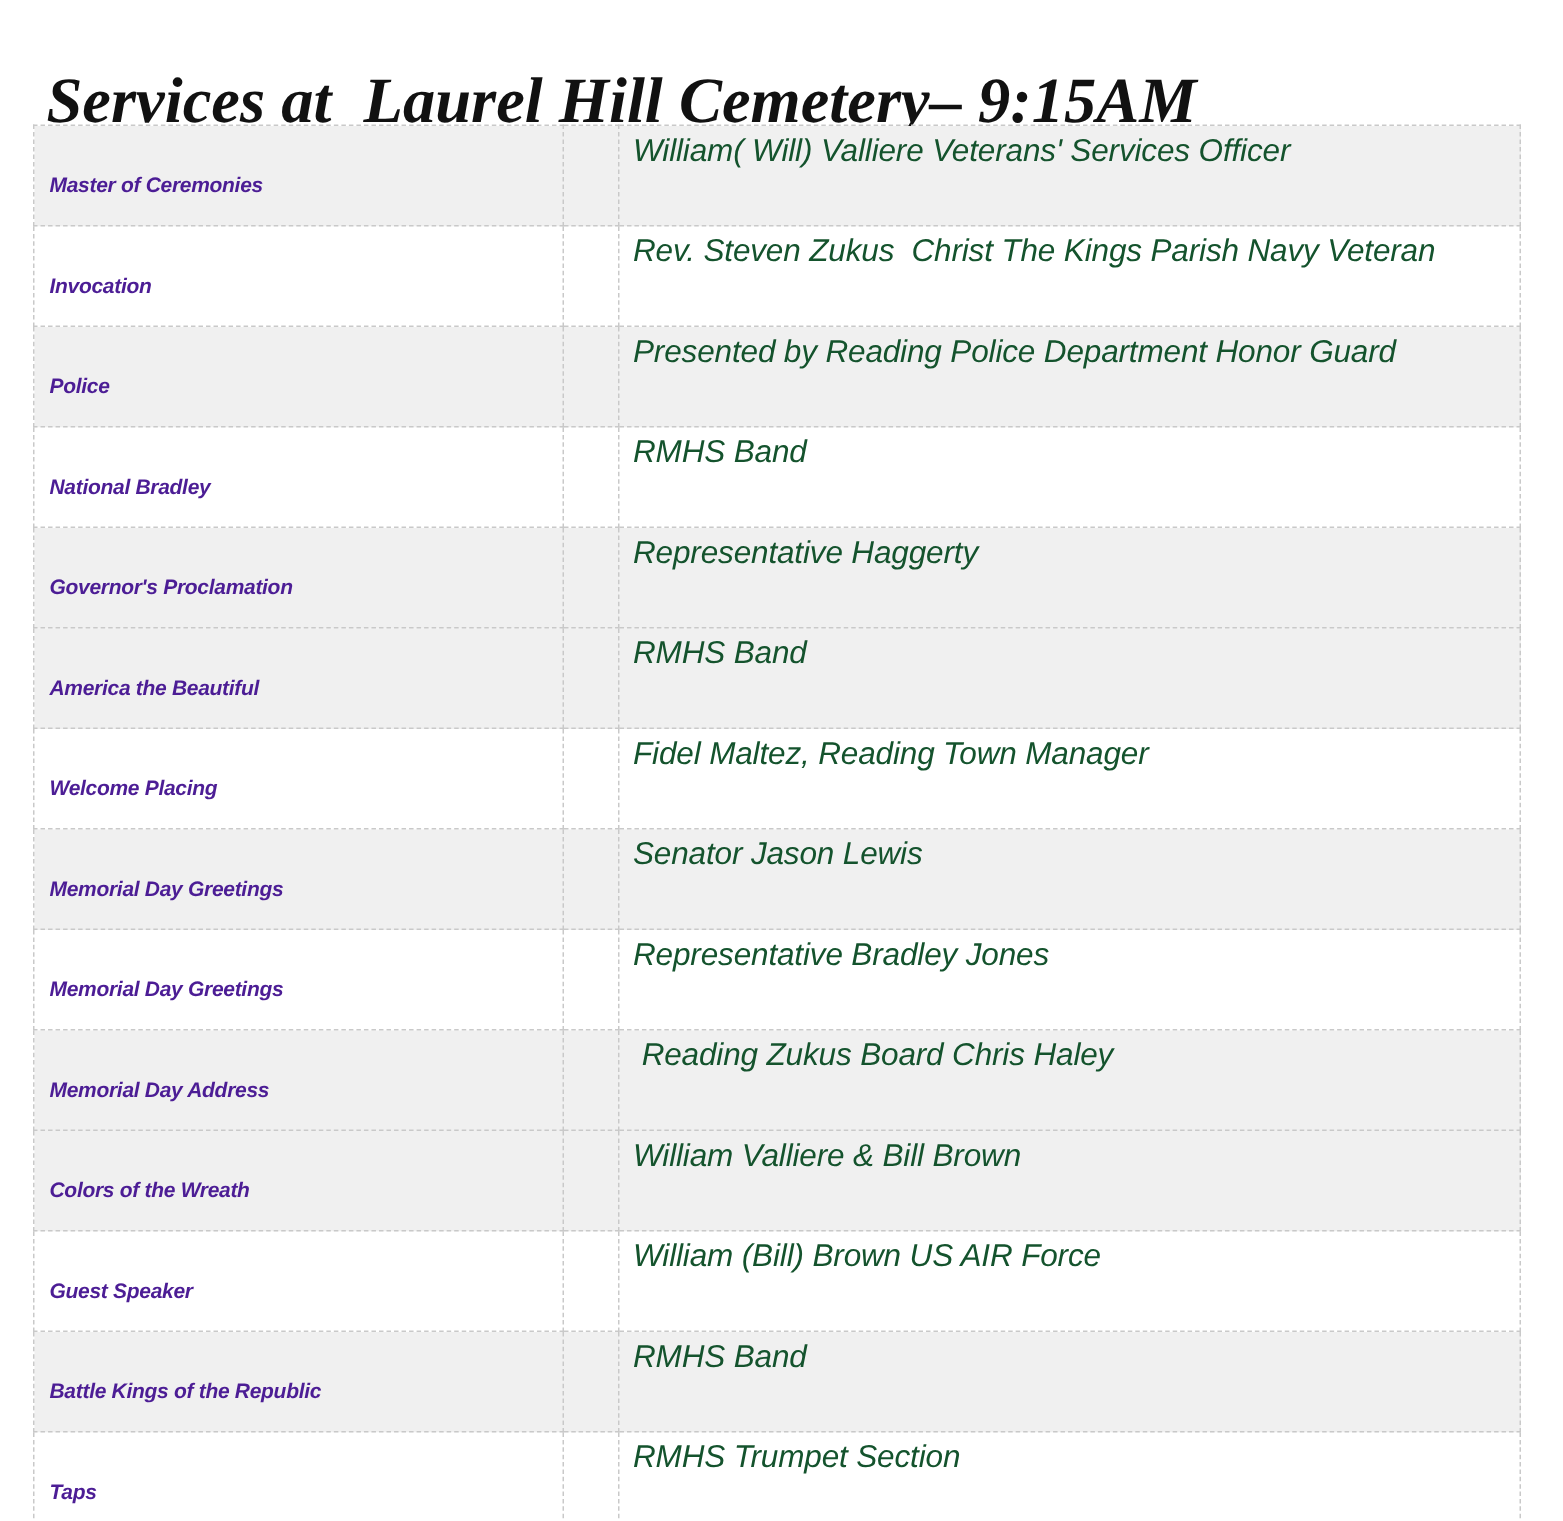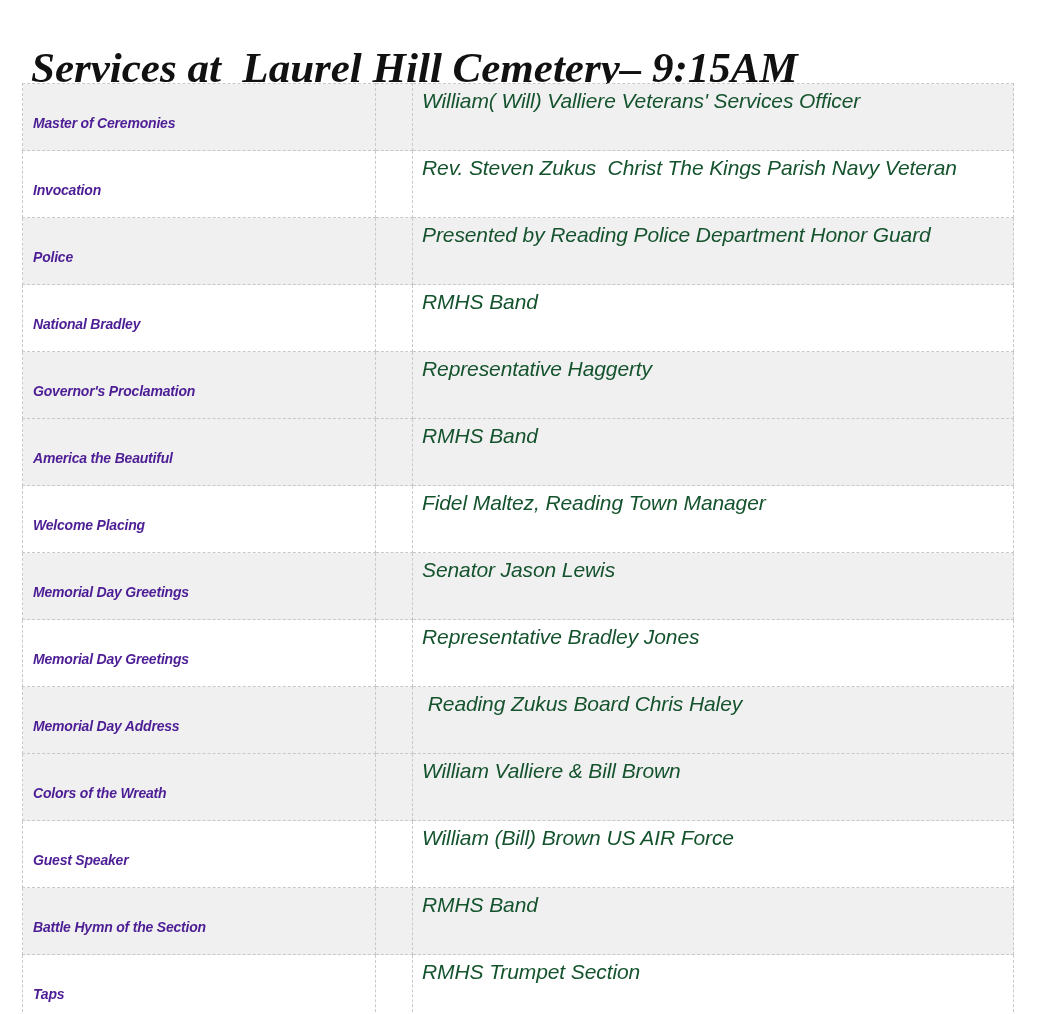--- a/index.html
+++ b/index.html
@@ -230,21 +230,21 @@
           </td>
           <td>
             <div class="cell-gap">&nbsp;</div>
           </td>
           <td>
             <div class="cell-value">William (Bill) Brown US AIR Force</div>
           </td>
         </tr>
         <tr class="row-shaded">
           <td>
-            <div class="cell-label">Battle Hymn of the Section</div>
+            <div class="cell-label">Battle Kings of the Republic</div>
           </td>
           <td>
             <div class="cell-gap">&nbsp;</div>
           </td>
           <td>
             <div class="cell-value">RMHS Band</div>
           </td>
         </tr>
         <tr class="row-plain">
           <td>

